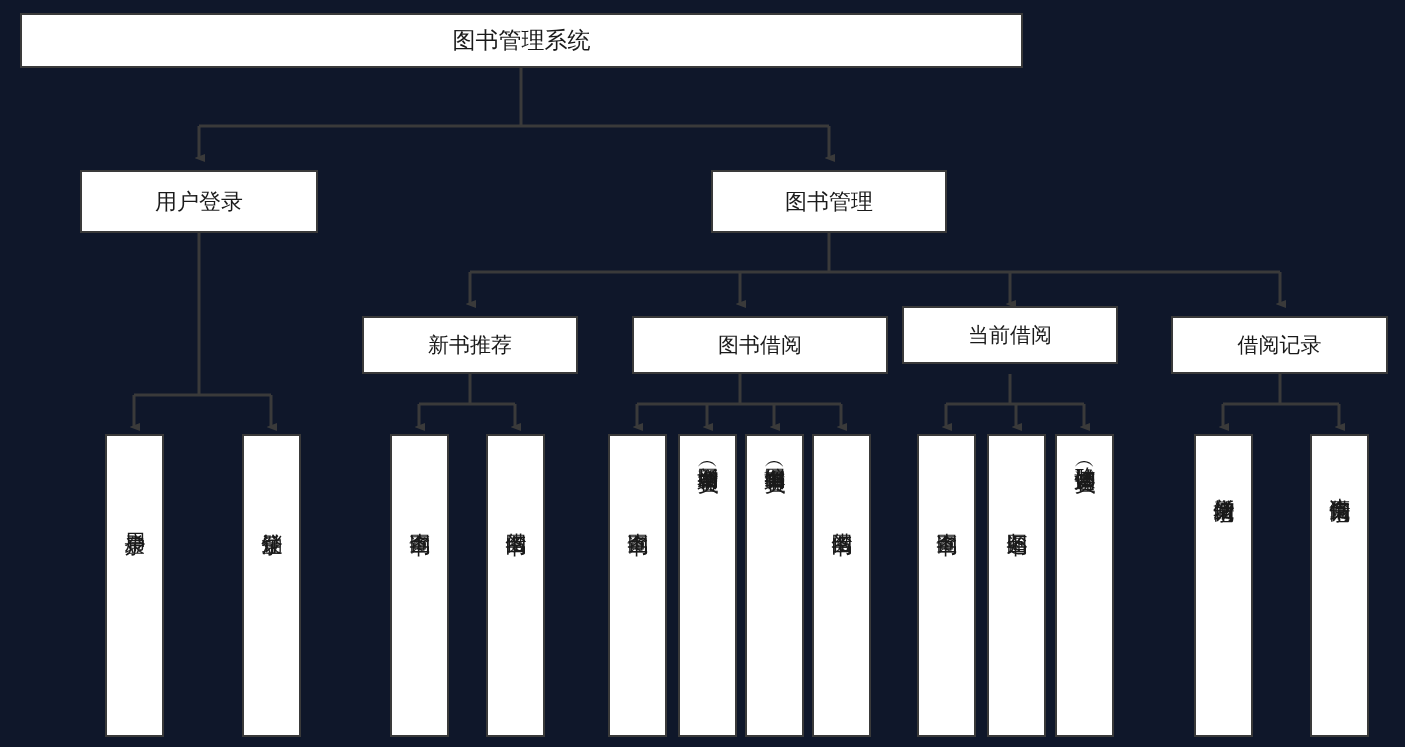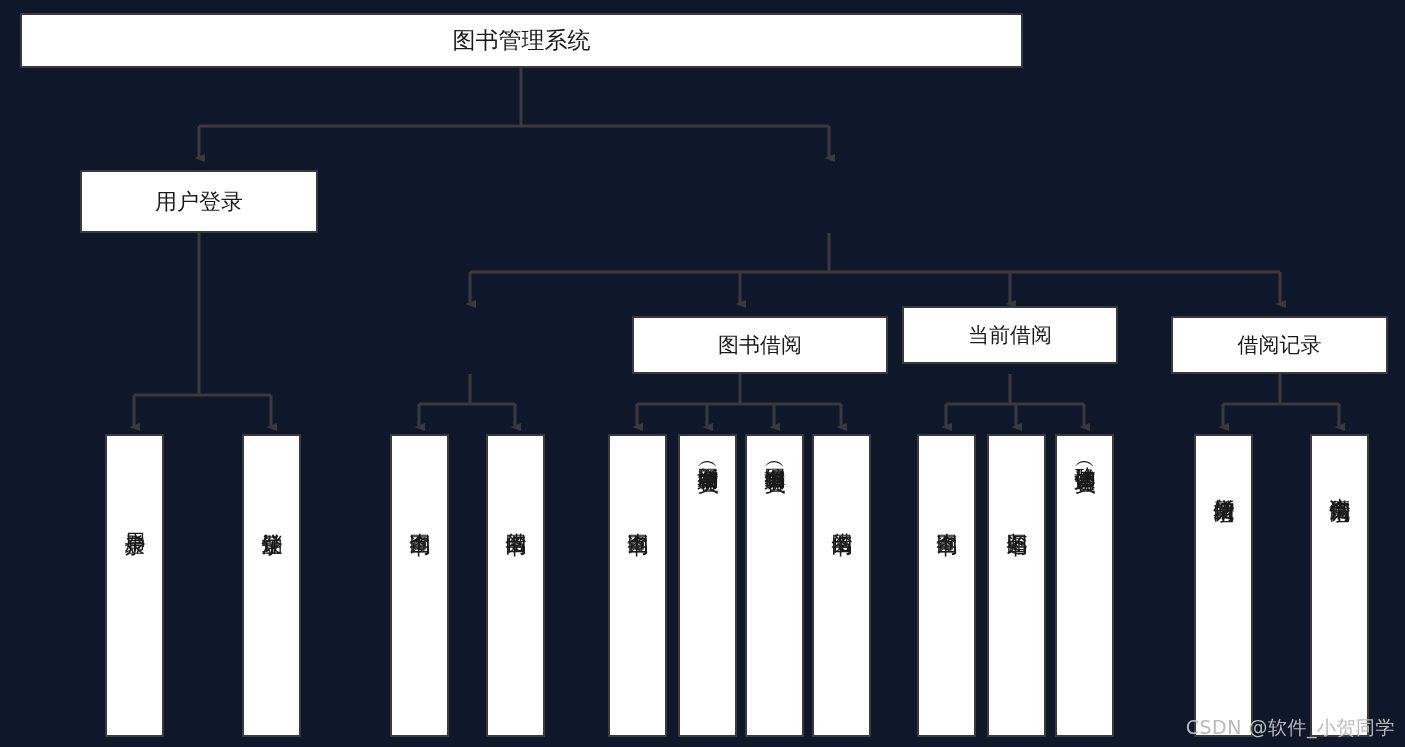--- a/index.html
+++ b/index.html
@@ -127,21 +127,27 @@
     </g>
   </svg>
 
   <div class="node level0" style="left:20px; top:13px; width:1003px; height:55px;">
     <span>图书管理系统</span>
   </div>
 
   <div class="node level1" style="left:80px; top:170px; width:238px; height:63px;">
     <span>用户登录</span>
   </div>
-
+  <div class="node level1" style="left:711px; top:170px; width:236px; height:63px;">
+    <span>图书管理</span>
+  </div>
+
+  <div class="node level2" style="left:362px; top:316px; width:216px; height:58px;">
+    <span>新书推荐</span>
+  </div>
   <div class="node level2" style="left:632px; top:316px; width:256px; height:58px;">
     <span>图书借阅</span>
   </div>
   <div class="node level2" style="left:902px; top:306px; width:216px; height:58px;">
     <span>当前借阅</span>
   </div>
   <div class="node level2" style="left:1171px; top:316px; width:217px; height:58px;">
     <span>借阅记录</span>
   </div>
 
@@ -182,15 +188,14 @@
     <span class="vtext">确认归还（管理员）</span>
   </div>
 
   <div class="node leaf" style="left:1194px; top:434px; width:59px; height:303px; padding-top:45px;">
     <span class="vtext">新增借阅记录</span>
   </div>
   <div class="node leaf" style="left:1310px; top:434px; width:59px; height:303px; padding-top:45px;">
     <span class="vtext">查询借阅记录</span>
   </div>
 
-  <div id="watermark">CSDN @软件_小贺同学</div>
 
 </div>
 
 </body></html>

